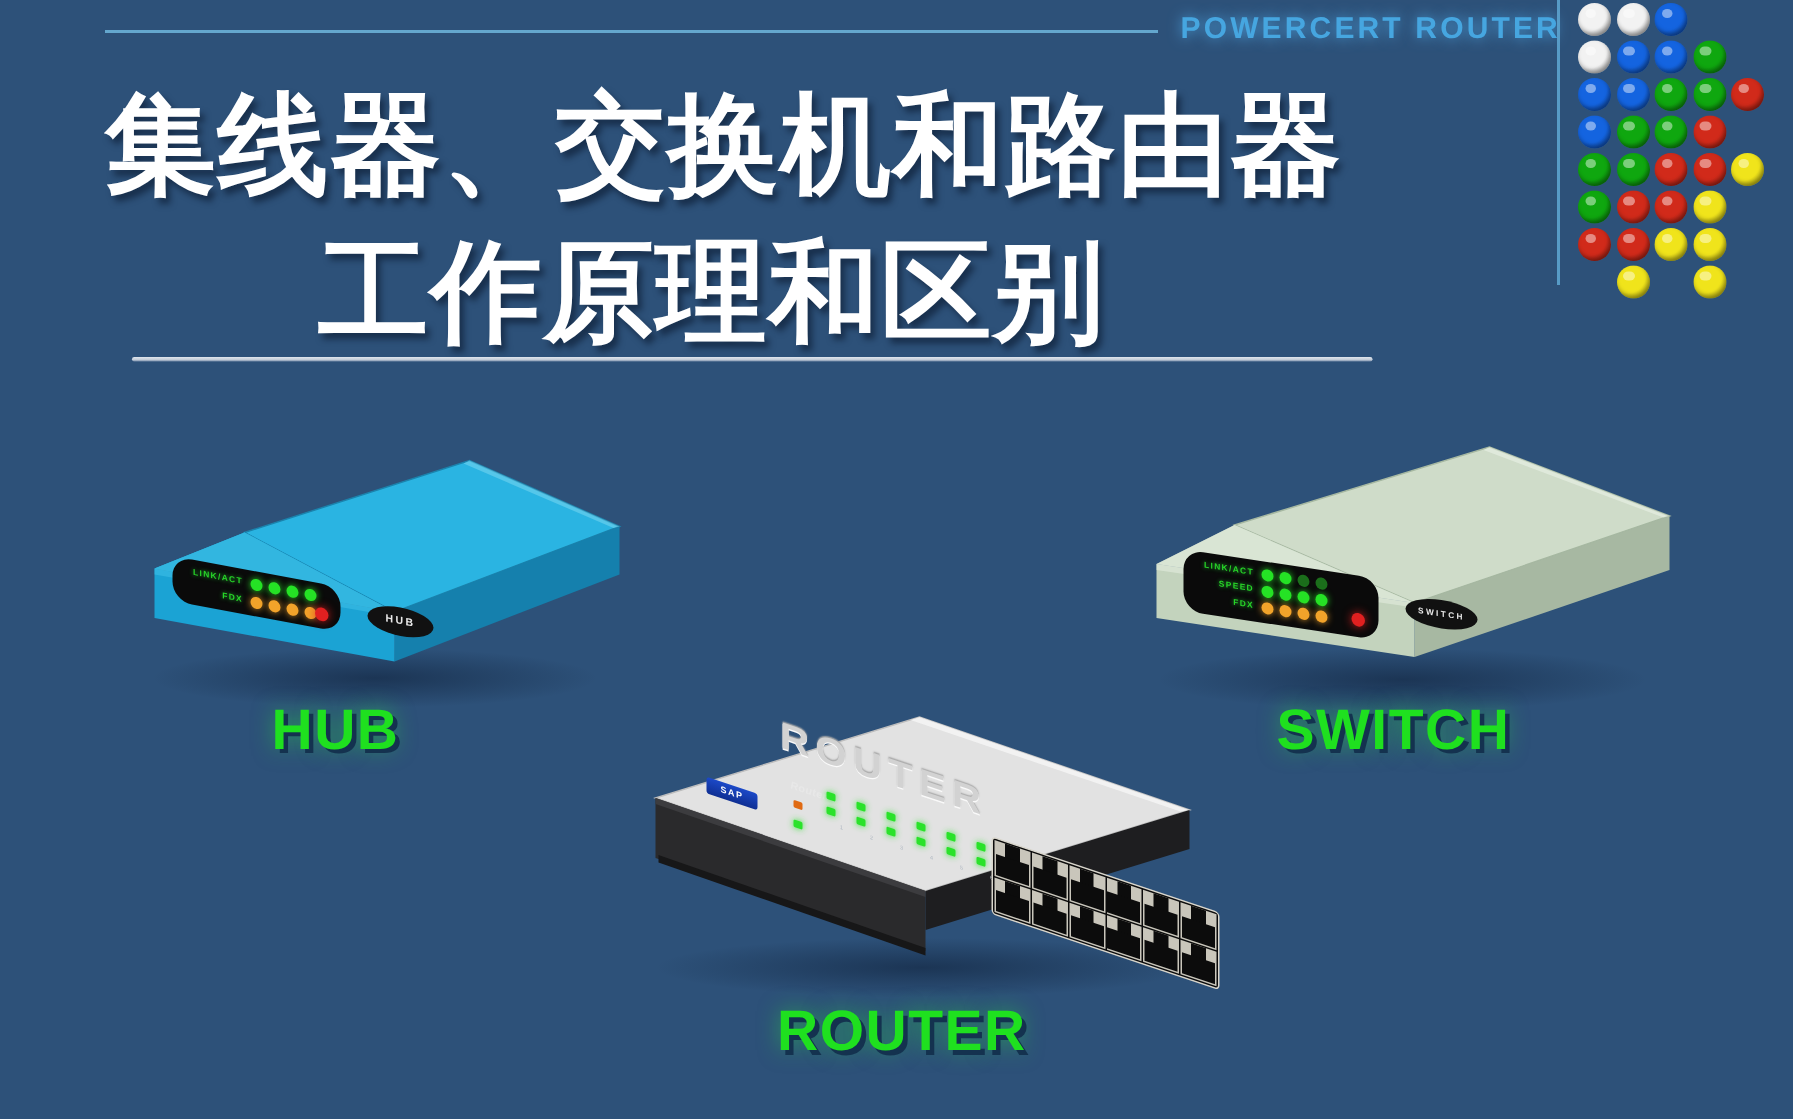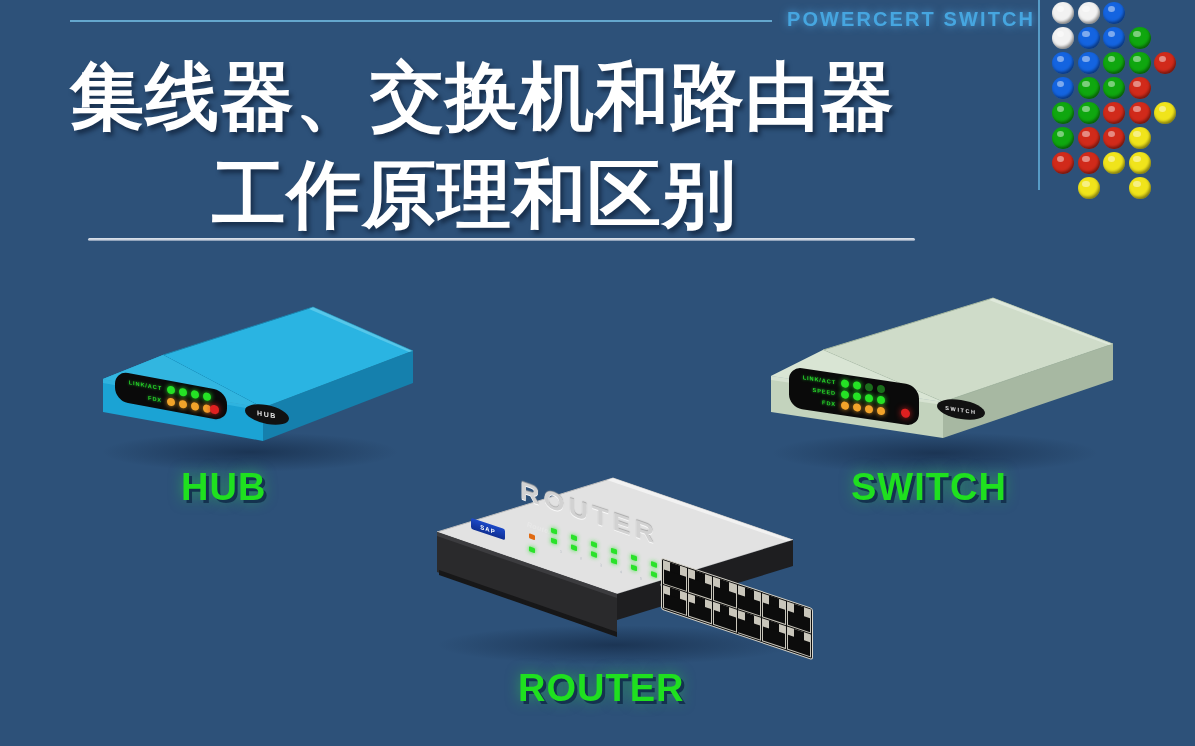--- a/index.html
+++ b/index.html
@@ -118,21 +118,21 @@
   .pled.g{background:#2ae22a;box-shadow:0 0 4px rgba(40,230,40,.9);}
   .pled.o{background:#e06a12;}
   .pnum{color:#aeb6c0;font-size:3.6px;text-align:center;}
 </style>
 </head>
 <body>
 
 <div class="stage">
 
   <div class="top-rule"></div>
-  <div class="brand">POWERCERT SWITCH</div>
+  <div class="brand">POWERCERT ROUTER</div>
   <div class="v-rule"></div>
 
   <div class="dotgrid" id="dotgrid">
       <span class="dot" style="left: 4px; top: 2px; background: radial-gradient(circle at 34% 30%, rgb(242, 242, 242) 0%, rgb(242, 242, 242) 55%, rgba(0, 0, 0, 0.35) 100%) rgb(242, 242, 242); box-shadow: rgba(0, 0, 0, 0.35) -1px -2px 3px inset;"></span>
       <span class="dot" style="left: 29.5px; top: 2px; background: radial-gradient(circle at 34% 30%, rgb(242, 242, 242) 0%, rgb(242, 242, 242) 55%, rgba(0, 0, 0, 0.35) 100%) rgb(242, 242, 242); box-shadow: rgba(0, 0, 0, 0.35) -1px -2px 3px inset;"></span>
       <span class="dot" style="left: 55px; top: 2px; background: radial-gradient(circle at 34% 30%, rgb(20, 100, 224) 0%, rgb(20, 100, 224) 55%, rgba(0, 0, 0, 0.35) 100%) rgb(20, 100, 224); box-shadow: rgba(0, 0, 0, 0.35) -1px -2px 3px inset;"></span>
       <span class="dot" style="left: 4px; top: 27px; background: radial-gradient(circle at 34% 30%, rgb(242, 242, 242) 0%, rgb(242, 242, 242) 55%, rgba(0, 0, 0, 0.35) 100%) rgb(242, 242, 242); box-shadow: rgba(0, 0, 0, 0.35) -1px -2px 3px inset;"></span>
       <span class="dot" style="left: 29.5px; top: 27px; background: radial-gradient(circle at 34% 30%, rgb(20, 100, 224) 0%, rgb(20, 100, 224) 55%, rgba(0, 0, 0, 0.35) 100%) rgb(20, 100, 224); box-shadow: rgba(0, 0, 0, 0.35) -1px -2px 3px inset;"></span>
       <span class="dot" style="left: 55px; top: 27px; background: radial-gradient(circle at 34% 30%, rgb(20, 100, 224) 0%, rgb(20, 100, 224) 55%, rgba(0, 0, 0, 0.35) 100%) rgb(20, 100, 224); box-shadow: rgba(0, 0, 0, 0.35) -1px -2px 3px inset;"></span>
       <span class="dot" style="left: 80.5px; top: 27px; background: radial-gradient(circle at 34% 30%, rgb(15, 167, 15) 0%, rgb(15, 167, 15) 55%, rgba(0, 0, 0, 0.35) 100%) rgb(15, 167, 15); box-shadow: rgba(0, 0, 0, 0.35) -1px -2px 3px inset;"></span>

